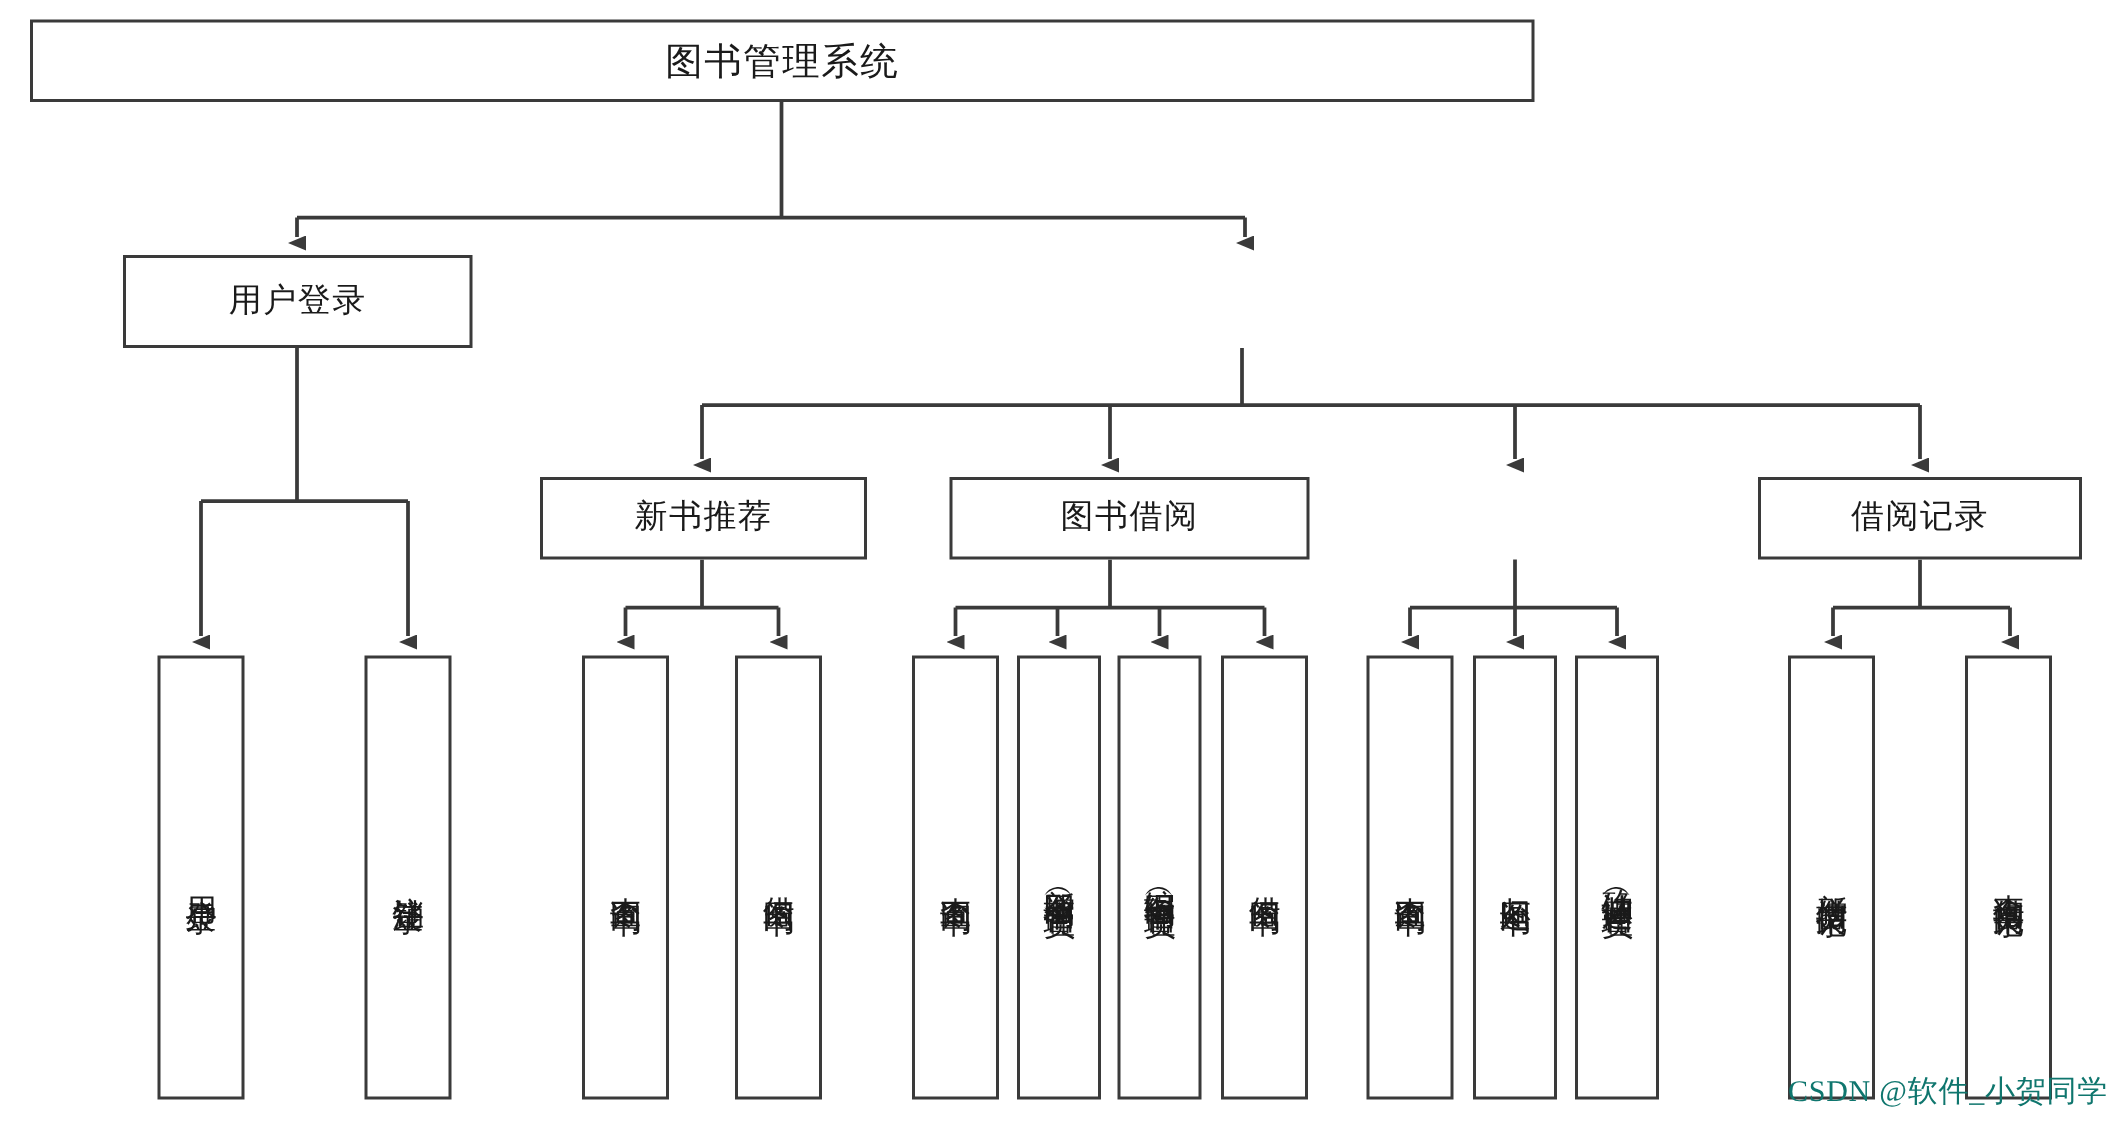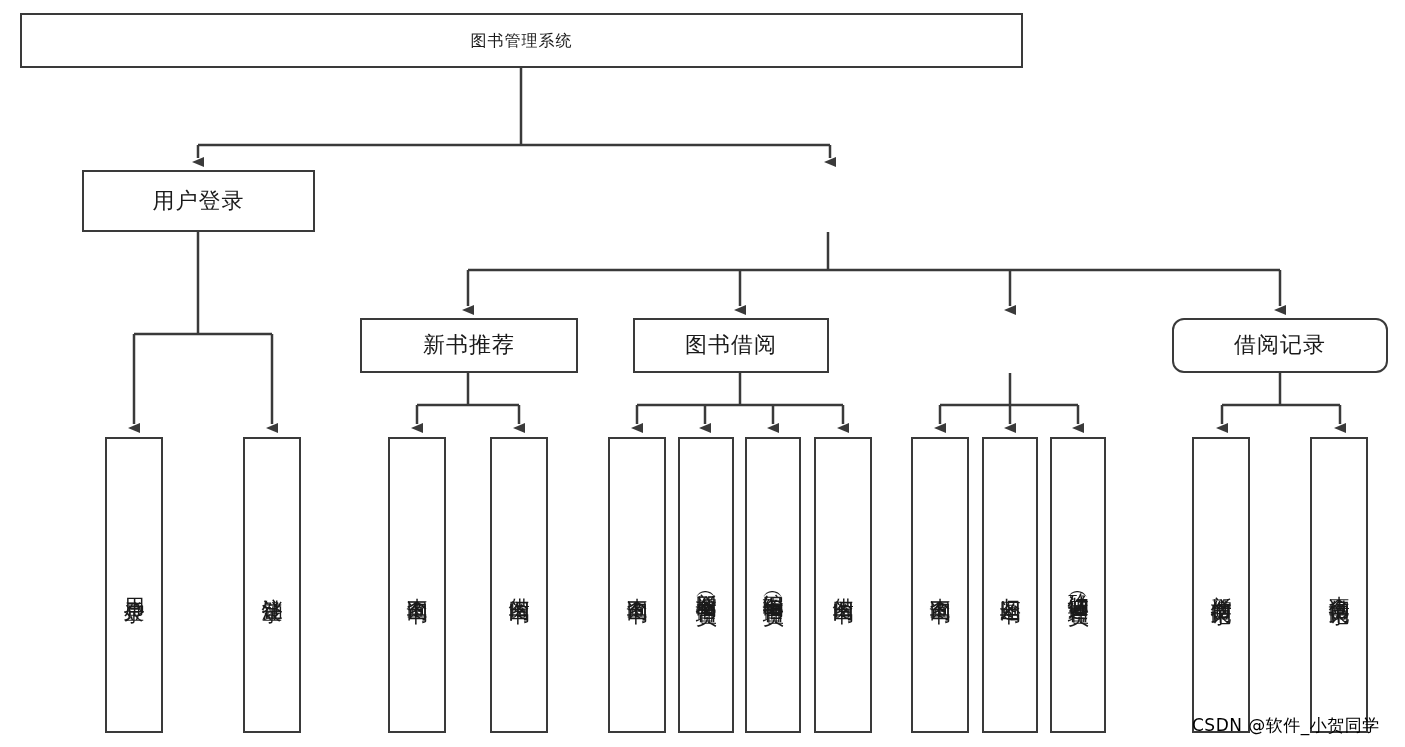--- a/index.html
+++ b/index.html
@@ -46,28 +46,29 @@
     writing-mode: vertical-rl;
     text-orientation: upright;
     font-size: 21px;
     line-height: 1.35;
     letter-spacing: 2px;
     padding: 6px 2px;
     align-items: center;
     justify-content: center;
   }
   .node.root {
-    font-size: 16px;
+    font-size: 25px;
   }
   .watermark {
     position: absolute;
-    font-size: 17px;
-    color: #000000;
+    font-size: 20px;
+    color: #0f766e;
     white-space: nowrap;
     letter-spacing: 0.5px;
+    font-family: Liberation Serif, serif;
   }
 </style>
 </head>
 <body>
 
 <div id="canvas">
 
   <svg class="wires" viewBox="0 0 1405 747">
     <defs>
       <marker id="arrow" markerWidth="10" markerHeight="12" refX="1" refY="6" orient="auto" markerUnits="userSpaceOnUse">
@@ -116,22 +117,22 @@
       <path d="M1222,405 L1222,424" marker-end="url(#arrow)"></path>
       <path d="M1340,405 L1340,424" marker-end="url(#arrow)"></path>
     </g>
   </svg>
 
   <div class="node horiz root" style="left:20px; top:13px; width:1003px; height:55px;">图书管理系统</div>
 
   <div class="node horiz" style="left:82px; top:170px; width:233px; height:62px;">用户登录</div>
 
   <div class="node horiz" style="left:360px; top:318px; width:218px; height:55px;">新书推荐</div>
-  <div class="node horiz" style="left:633px; top:318px; width:196px; height:55px;">图书借阅</div>
-  <div class="node horiz" style="left:1172px; top:318px; width:216px; height:55px;border-radius:12px;">借阅记录</div>
+  <div class="node horiz" style="left:633px; top:318px; width:240px; height:55px;">图书借阅</div>
+  <div class="node horiz" style="left:1172px; top:318px; width:216px; height:55px;">借阅记录</div>
 
   <div class="node vert" style="left:105px; top:437px; width:58px; height:296px;">用户登录</div>
   <div class="node vert" style="left:243px; top:437px; width:58px; height:296px;">注销登录</div>
 
   <div class="node vert" style="left:388px; top:437px; width:58px; height:296px;">查询图书</div>
   <div class="node vert" style="left:490px; top:437px; width:58px; height:296px;">借阅图书</div>
 
   <div class="node vert" style="left:608px; top:437px; width:58px; height:296px;">查询图书</div>
   <div class="node vert" style="left:678px; top:437px; width:56px; height:296px;">新增图书（管理员）</div>
   <div class="node vert" style="left:745px; top:437px; width:56px; height:296px;">编辑图书（管理员）</div>

